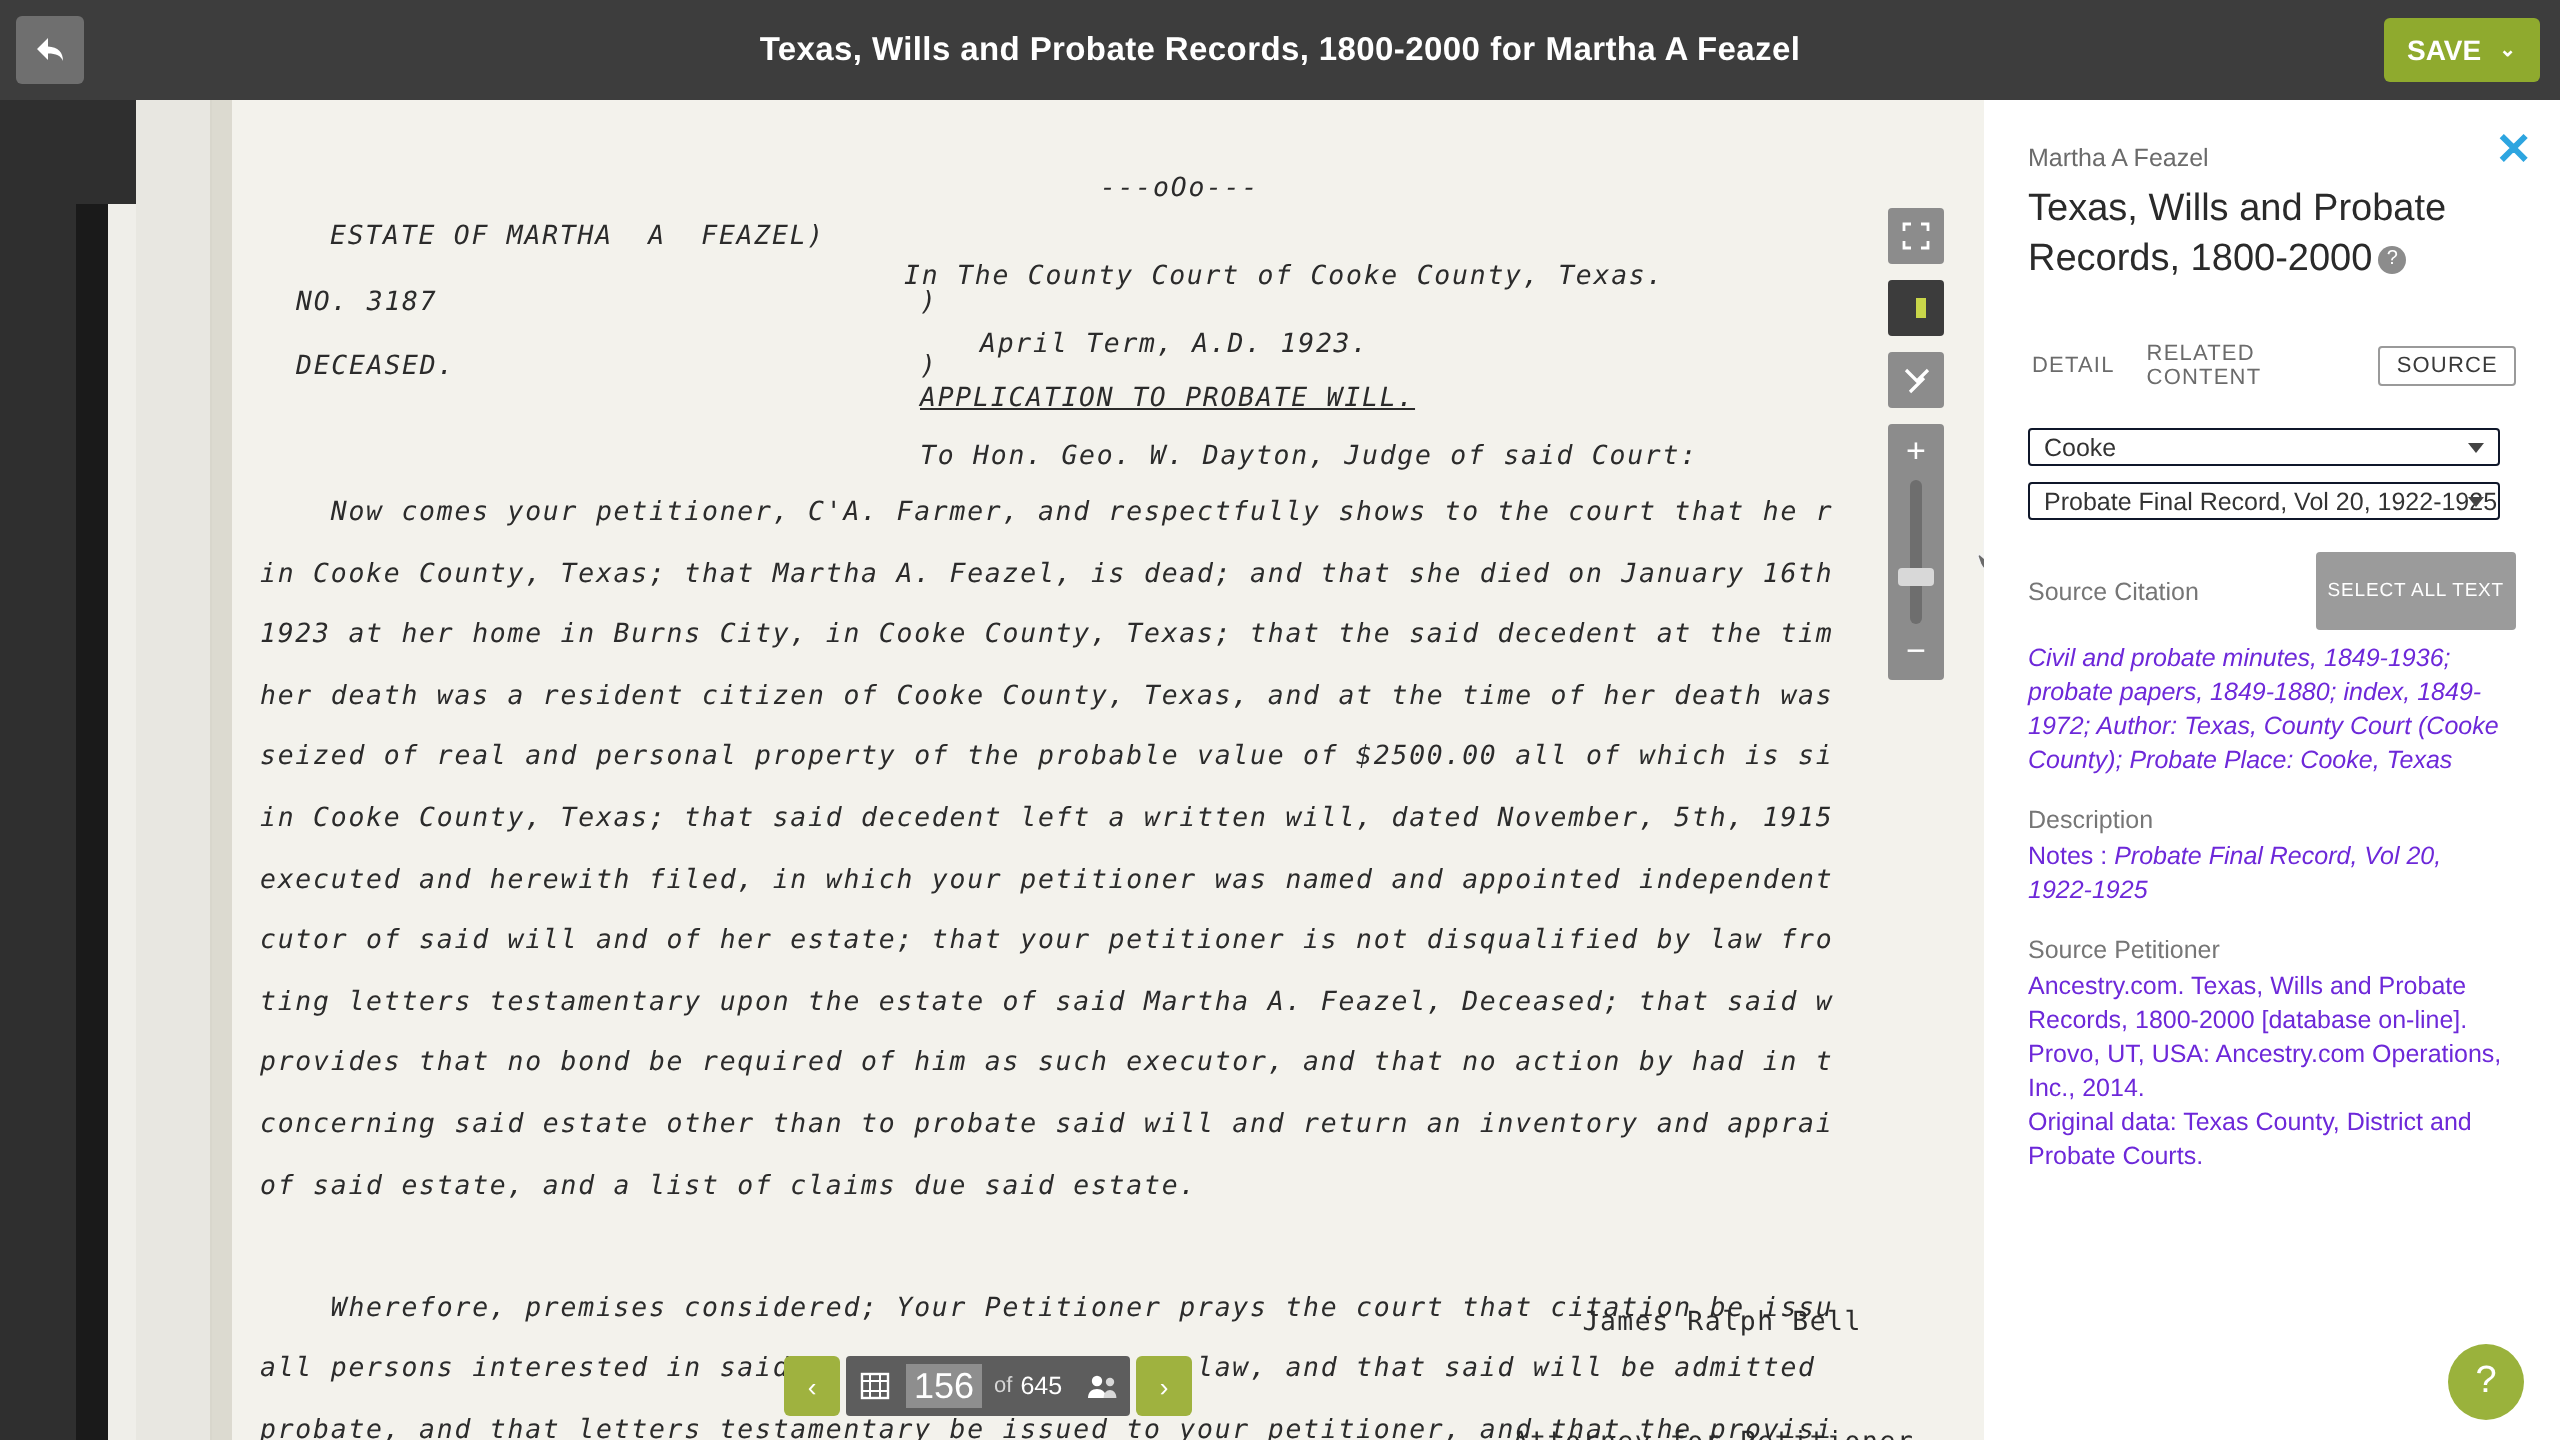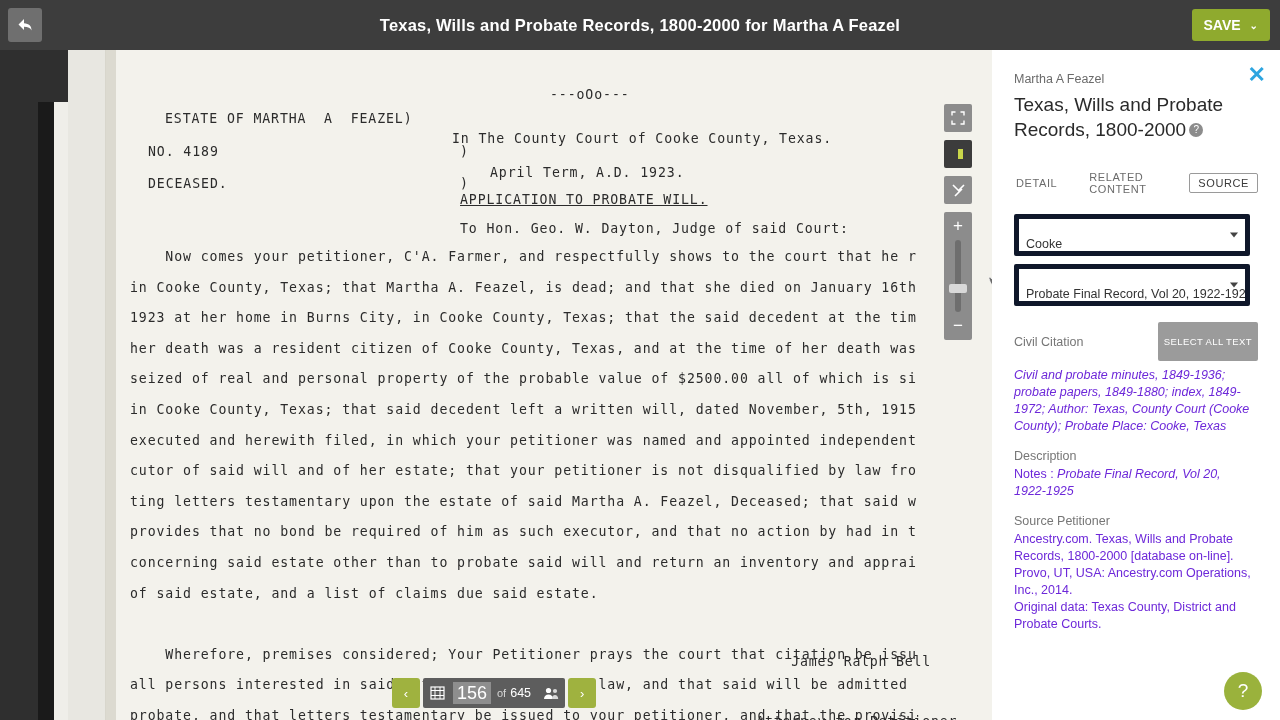--- a/index.html
+++ b/index.html
@@ -71,21 +71,21 @@
   }
   .doc-text {
     position: absolute; left: 24px; top: 0; width: 880px; height: 760px;
     font-family: "DejaVu Sans Mono", monospace;
     color: #2b2b2b;
     font-size: 13.2px;
     letter-spacing: 0.9px;
     line-height: 30.6px;
     white-space: pre;
   }
-  .hdr-line { position: absolute; white-space: pre; }
+  .hdr-line { position: absolute; white-space: pre; font-style: italic; }
   .ul { text-decoration: underline; }
 
   
   .sig {
     position: absolute; right: 40px; bottom: 6px;
     font-family: "DejaVu Sans Mono", monospace;
     font-size: 13.2px; letter-spacing: .8px; color: #2b2b2b;
     text-align: center; line-height: 20px; white-space: pre;
   }
 
@@ -155,32 +155,32 @@
   .panel-title {
     font-size: 19px; color: #2a2a2a; line-height: 25px; font-weight: normal;
     margin: 0 0 2px 0; max-width: 236px;
   }
   .help-dot {
     display: inline-block; width: 14px; height: 14px; border-radius: 50%;
     background: #8c8c8c; color: #fff; font-size: 10px; line-height: 14px;
     text-align: center; vertical-align: 3px; margin-left: 3px; cursor: pointer;
   }
   .tabs {
-    display: flex; align-items: center; gap: 28px; margin-top: 26px; margin-bottom: 16px;
+    display: flex; align-items: center; gap: 12px; margin-top: 26px; margin-bottom: 16px;
   }
   .tab {
     font-size: 11px; letter-spacing: .6px; color: #6b6b6b; cursor: pointer; padding: 3px 2px;
   }
   .tab.active {
     color: #3a3a3a; border: 1px solid #9a9a9a; padding: 3px 8px; border-radius: 2px;
   }
   .select {
-    position: relative; width: 236px; height: 42px; border: 5px solid #0f172a;
+    position: relative; width: 236px; height: 19px; border: 1px solid #0f172a;
     border-radius: 2px; margin-bottom: 8px; background: #fff;
-    display: flex; align-items: flex-end; padding: 0 22px 0 7px;
+    display: flex; align-items: center; padding: 0 22px 0 7px;
     font-size: 12.5px; color: #333; cursor: pointer; overflow: hidden; white-space: nowrap;
   }
   .select .arrow {
     position: absolute; right: 7px; top: 50%; transform: translateY(-50%);
     width: 0; height: 0; border-left: 4px solid transparent; border-right: 4px solid transparent;
     border-top: 5px solid #444;
   }
   .sec-head {
     display: flex; align-items: center; justify-content: space-between;
     margin-top: 16px; margin-bottom: 6px;
@@ -226,21 +226,21 @@
   <div class="left-rail">
     <div class="rail-strip"></div>
     <div class="rail-thumb-edge"></div>
   </div>
 
   <div class="viewer">
     <div class="page">
 
       <div class="doc-text">
         <div class="hdr-line" style="left:35px; top:86px;text-align:center;">ESTATE OF MARTHA  A  FEAZEL)</div>
-        <div class="hdr-line" style="left:18px; top:119px;">NO. 4189</div>
+        <div class="hdr-line" style="left:18px; top:119px;">NO. 3187</div>
         <div class="hdr-line" style="left:330px; top:119px;">)</div>
         <div class="hdr-line" style="left:18px; top:151px;">DECEASED.</div>
         <div class="hdr-line" style="left:330px; top:151px;">)</div>
 
         <div class="hdr-line" style="left:420px; top:62px;">---oOo---</div>
         <div class="hdr-line" style="left:322px; top:106px;">In The County Court of Cooke County, Texas.</div>
         <div class="hdr-line" style="left:360px; top:140px;">April Term, A.D. 1923.</div>
         <div class="hdr-line" style="left:330px; top:196px;">To Hon. Geo. W. Dayton, Judge of said Court:</div>
         <div class="hdr-line ul" style="left:330px; top:167px;">APPLICATION TO PROBATE WILL.</div>
 
@@ -343,21 +343,21 @@
     <div class="select">
       <span>Cooke</span>
       <span class="arrow"></span>
     </div>
     <div class="select">
       <span>Probate Final Record, Vol 20, 1922-1925</span>
       <span class="arrow"></span>
     </div>
 
     <div class="sec-head">
-      <span class="sec-title">Civil Citation</span>
+      <span class="sec-title">Source Citation</span>
       <span class="chip">SELECT ALL TEXT</span>
     </div>
     <div class="body-text">
       <em>Civil and probate minutes, 1849-1936;</em><br>
       <em>probate papers, 1849-1880; index, 1849-</em><br>
       <em>1972; Author: Texas, County Court (Cooke</em><br>
       <em>County); Probate Place: Cooke, Texas</em>
     </div>
 
     <div class="label-muted">Description</div>

